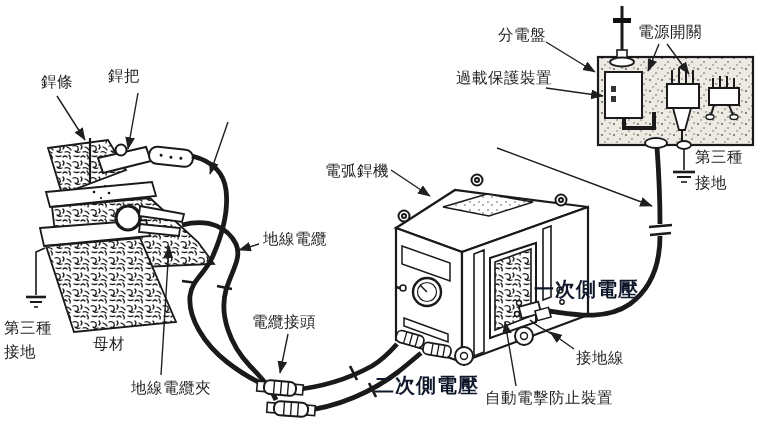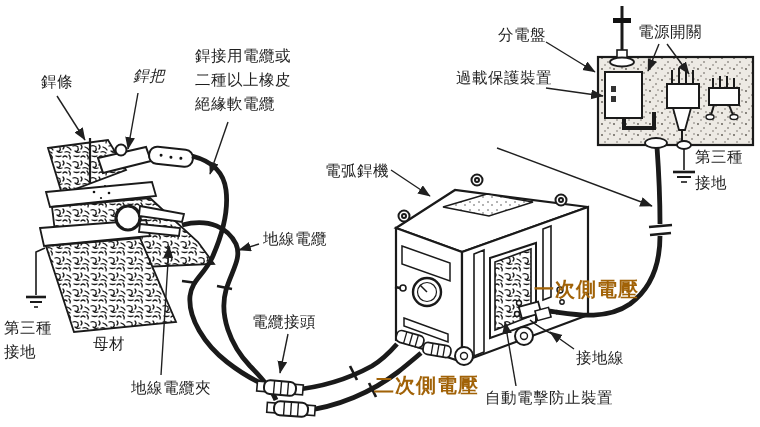--- a/index.html
+++ b/index.html
@@ -1,21 +1,21 @@
 <!DOCTYPE html>
 <html><head>
 <meta charset="utf-8">
 <style>
   html,body{margin:0;padding:0;background:#ffffff;}
   #stage{position:relative;width:760px;height:427px;background:#ffffff;overflow:hidden;
          font-family:"DejaVu Sans",sans-serif;}
   #art{position:absolute;left:0;top:0;}
   .lbl{position:absolute;font-size:15.5px;color:#1f1f1f;white-space:pre-line;
        line-height:24px;letter-spacing:.5px;font-family:"DejaVu Sans",sans-serif;}
-  .lbl.accent{color:#a16207;font-weight:bold;font-size:20px;letter-spacing:1px;line-height:20px;}
+  .lbl.accent{color:#0f172a;font-weight:bold;font-size:20px;letter-spacing:1px;line-height:20px;}
 </style>
 </head>
 <body>
 
 <div id="stage">
 
 <svg id="art" width="760" height="427" viewBox="0 0 760 427">
   <defs>
     <marker id="ah" markerWidth="10" markerHeight="8" refX="8.5" refY="3.5" orient="auto">
       <path d="M0,0 L9,3.5 L0,7 z" fill="#1f1f1f"></path>
@@ -245,24 +245,21 @@
     <line x1="391" y1="170" x2="430" y2="196" marker-end="url(#ah)"></line>
     <line x1="259" y1="244" x2="239" y2="250" marker-end="url(#ah)"></line>
     <line x1="288" y1="334" x2="280" y2="373" marker-end="url(#ah)"></line>
     <line x1="161" y1="375" x2="169" y2="246" marker-end="url(#ah)"></line>
     <line x1="574" y1="349" x2="550" y2="332" marker-end="url(#ah)"></line>
     <line x1="516" y1="386" x2="505" y2="322" marker-end="url(#ah)"></line>
   </g>
 </svg>
 
   <div class="lbl" style="left:41px;top:70px;">銲條</div>
-  <div class="lbl" style="left:133px;top:64px;font-style:italic;">銲把</div>
-  <div class="lbl" style="left:195px;top:44px;line-height:24px;">銲接用電纜或
-二種以上橡皮
-絕緣軟電纜</div>
+  <div class="lbl" style="left:108px;top:64px;">銲把</div>
   <div class="lbl" style="left:498px;top:23px;">分電盤</div>
   <div class="lbl" style="left:638px;top:20px;">電源開關</div>
   <div class="lbl" style="left:456px;top:66px;">過載保護裝置</div>
   <div class="lbl" style="left:325px;top:152px;margin-top:7px;">電弧銲機</div>
   <div class="lbl" style="left:695px;top:144px;line-height:26px;">第三種
 接地</div>
   <div class="lbl" style="left:252px;top:310px;">電纜接頭</div>
   <div class="lbl" style="left:263px;top:227px;">地線電纜</div>
   <div class="lbl" style="left:4px;top:316px;line-height:24px;">第三種
 接地</div>

